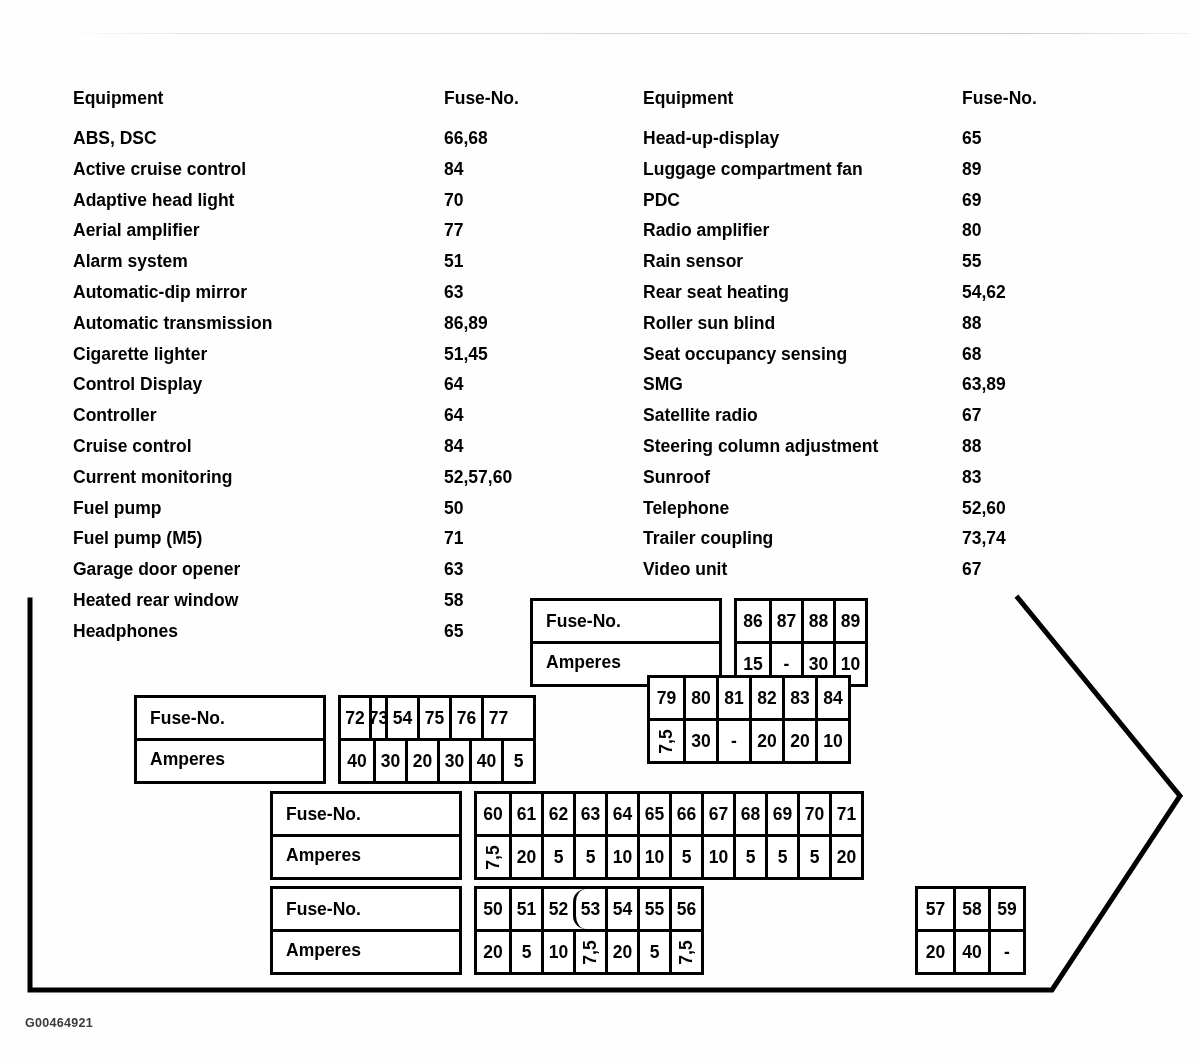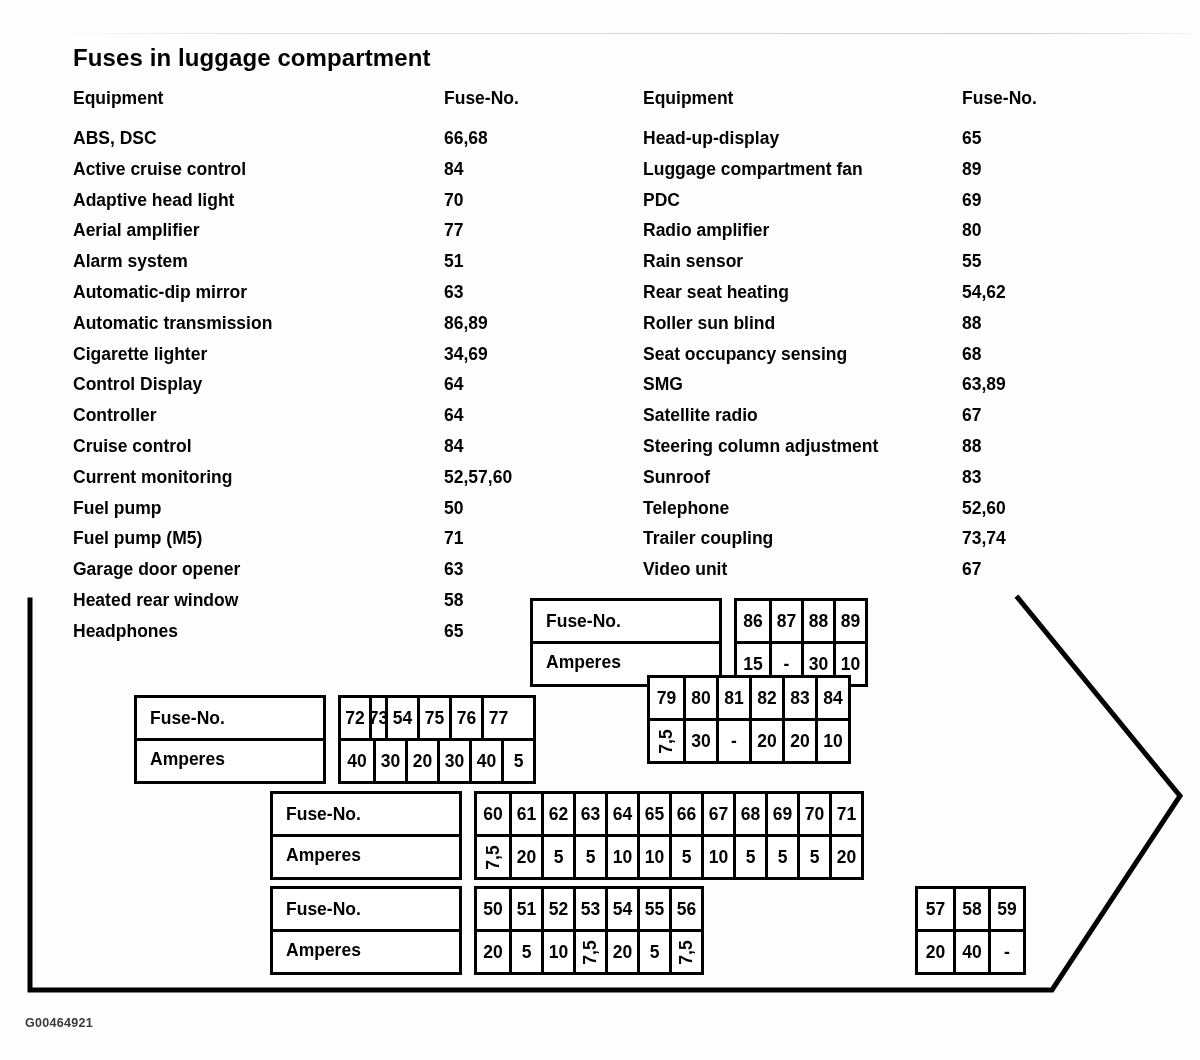--- a/index.html
+++ b/index.html
@@ -146,21 +146,20 @@
     letter-spacing: 0.3px;
   }
 </style>
 </head>
 <body>
 
 <div id="page">
 
   <div class="scan-edge"></div>
 
-  <div class="title">Fuses in luggage compartment</div>
 
   <svg class="outline" viewBox="0 0 1200 1060" xmlns="http://www.w3.org/2000/svg">
     <polyline id="outline-path" points="30,600 30,990 1052,990 1180,796 1018,598" fill="none" stroke="#000000" stroke-width="5" stroke-linejoin="miter" stroke-linecap="square"></polyline>
   </svg>
 
   <div class="list left" id="list-left">
     <div class="hdr">
       <span class="name">Equipment</span>
       <span class="fuse">Fuse-No.</span>
     </div>
@@ -187,21 +186,21 @@
       <div class="row">
         <span class="name">Automatic-dip mirror</span>
         <span class="fuse">63</span>
       </div>
       <div class="row">
         <span class="name">Automatic transmission</span>
         <span class="fuse">86,89</span>
       </div>
       <div class="row">
         <span class="name">Cigarette lighter</span>
-        <span class="fuse">34,69</span>
+        <span class="fuse">51,45</span>
       </div>
       <div class="row">
         <span class="name">Control Display</span>
         <span class="fuse">64</span>
       </div>
       <div class="row">
         <span class="name">Controller</span>
         <span class="fuse">64</span>
       </div>
       <div class="row">
@@ -413,21 +412,21 @@
         <div class="lab-box" style="width: 186px;">
           <div class="lrow" style="height: 40px;">Fuse-No.</div>
           <div class="lrow" style="height: 40px;">Amperes</div>
         </div>
         <div class="gap"></div>
         <div class="cells-box">
           <div class="crow">
             <div class="cell" style="width: 32px; height: 40px;">50</div>
             <div class="cell" style="width: 32px; height: 40px;">51</div>
             <div class="cell" style="width: 32px; height: 40px;">52</div>
-            <div class="cell" style="width: 32px; height: 40px;">53</div>
+            <div class="cell" style="width: 32px; height: 40px; border-radius: 13px;">53</div>
             <div class="cell" style="width: 32px; height: 40px;">54</div>
             <div class="cell" style="width: 32px; height: 40px;">55</div>
             <div class="cell" style="width: 32px; height: 40px;">56</div>
           </div>
           <div class="crow">
             <div class="cell" style="width: 32px; height: 40px;">20</div>
             <div class="cell" style="width: 32px; height: 40px;">5</div>
             <div class="cell" style="width: 32px; height: 40px;">10</div>
             <div class="cell" style="width: 32px; height: 40px;">
               <span class="rot">7,5</span>

